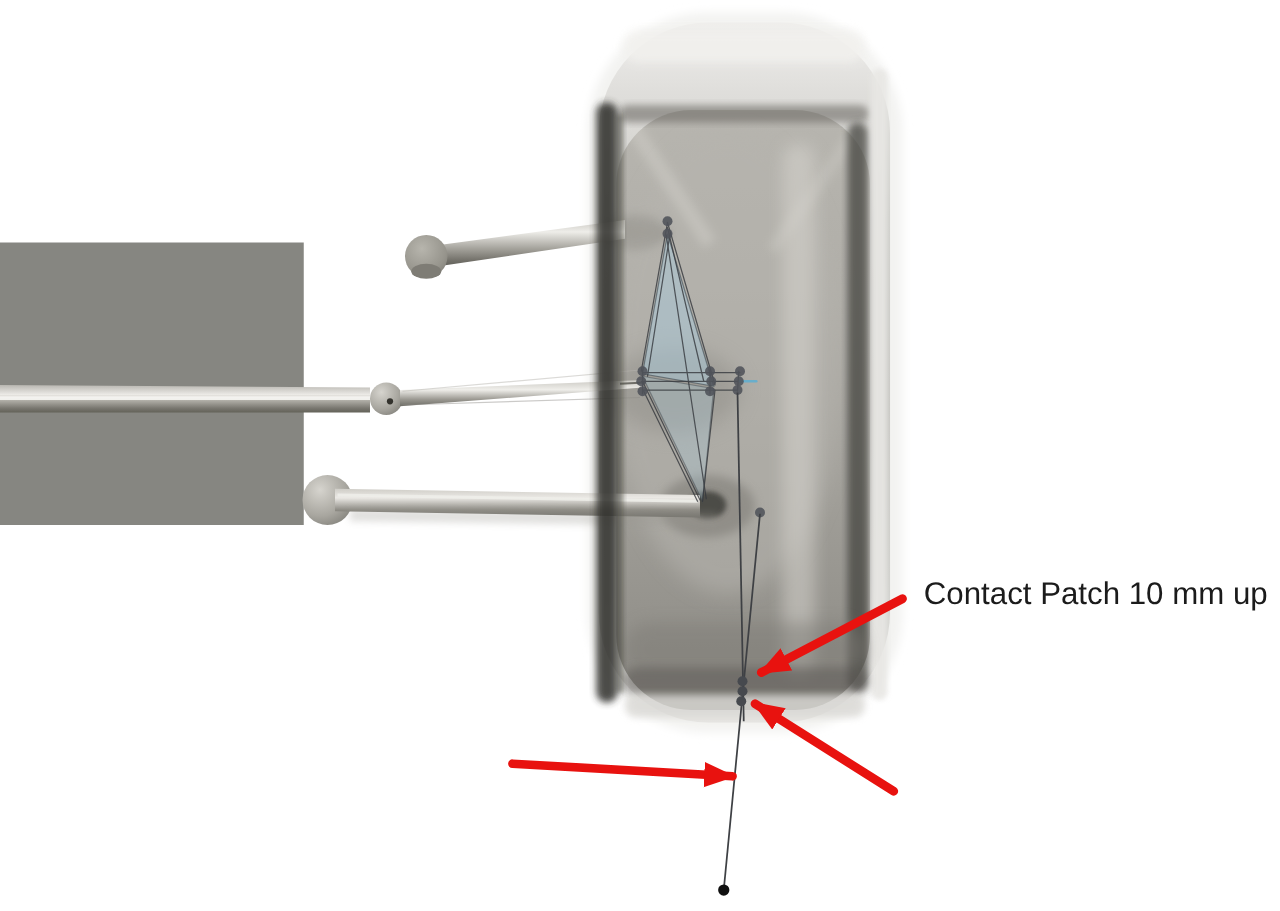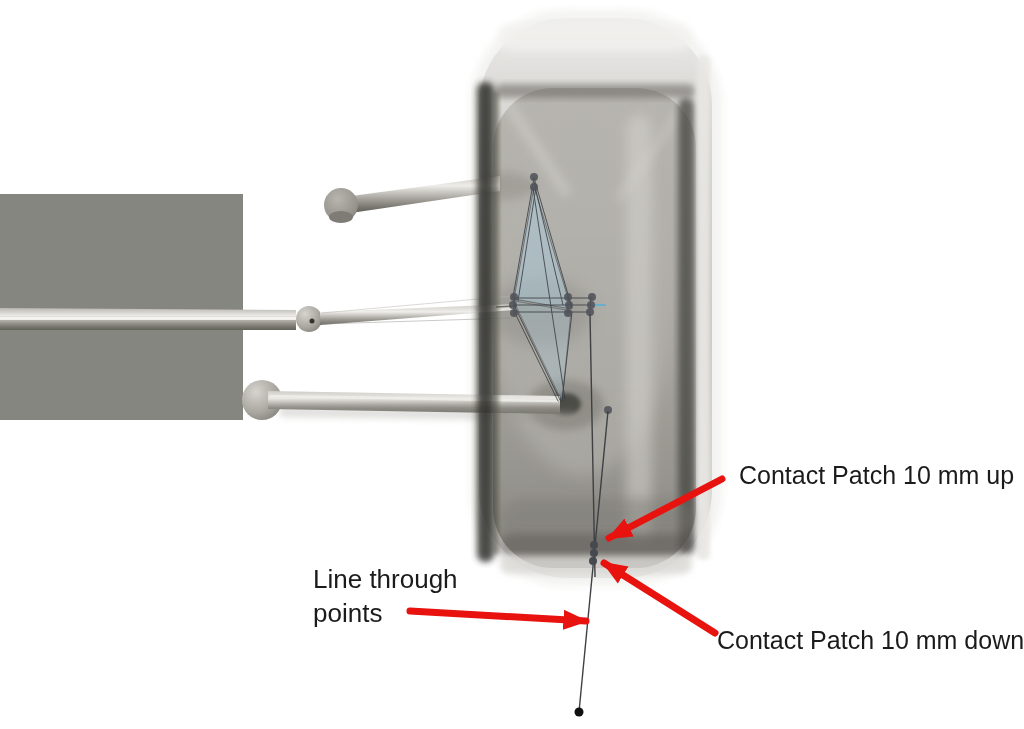--- a/index.html
+++ b/index.html
@@ -201,18 +201,16 @@
     <circle cx="579" cy="712" r="4.5" fill="#101010"></circle>
   </g>
 
   <g fill="none" stroke-width="7" stroke-linecap="round">
     <path d="M722 479 L609 538" style="stroke:var(--annotation-red,#e8120f)" marker-end="url(#mArrow)"></path>
     <path d="M715 633 L604 563" style="stroke:var(--annotation-red,#e8120f)" marker-end="url(#mArrow)"></path>
     <path d="M410 611 L586 621" style="stroke:var(--annotation-red,#e8120f)" marker-end="url(#mArrow)"></path>
   </g>
 </svg>
 
-  <div class="annot-label" id="label-line-through">Line through points</div>
 
   <div class="annot-label nowrap" id="label-up">Contact Patch 10 mm up</div>
 
-  <div class="annot-label nowrap" id="label-down">Contact Patch 10 mm down</div>
 </div>
 
 </body></html>

